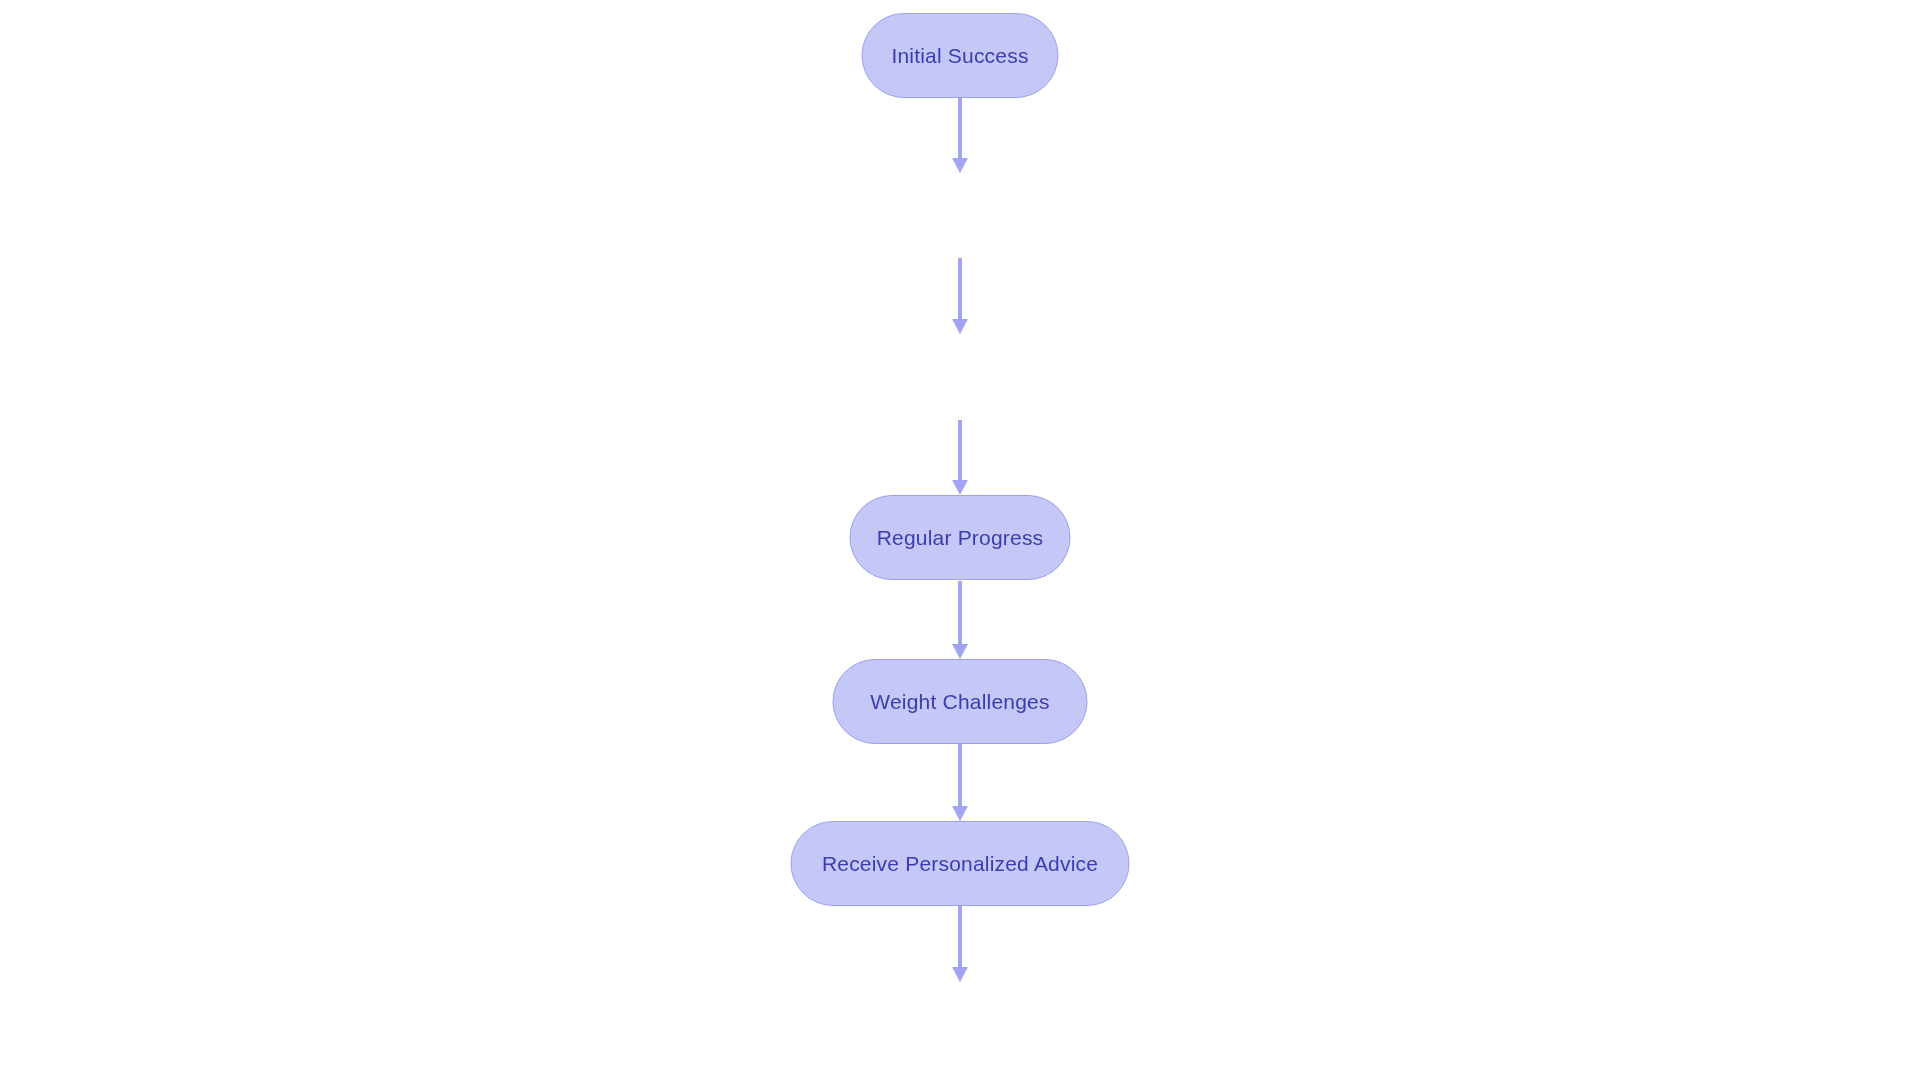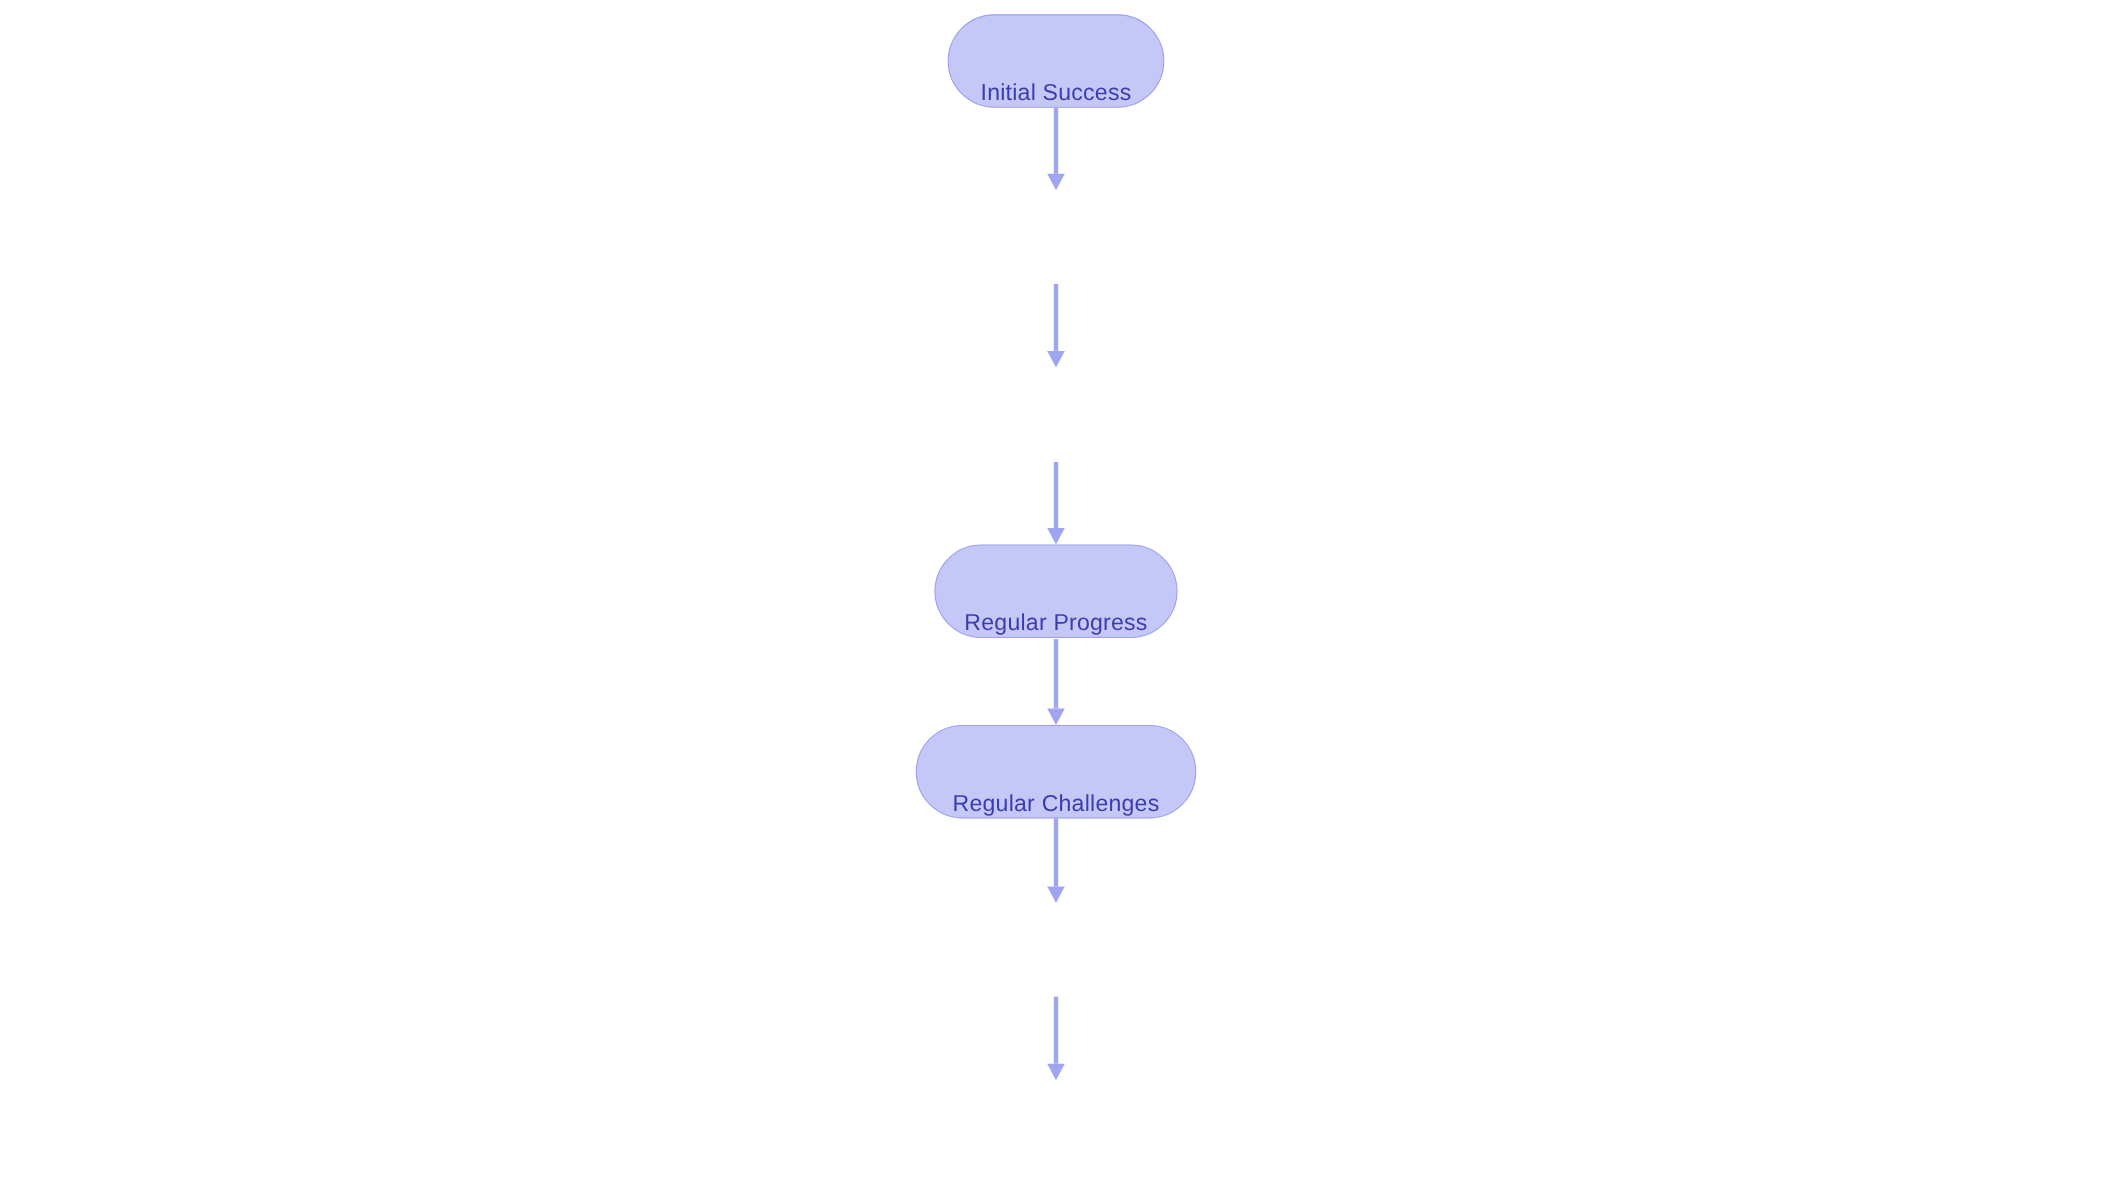--- a/index.html
+++ b/index.html
@@ -18,21 +18,21 @@
   .flow-node {
     position: absolute;
     left: 50%;
     transform: translateX(-50%);
     height: 85px;
     border-radius: 42.5px;
     background: var(--node_fill, #c5c8f7);
     border: 1.5px solid var(--node_border, #9aa0ef);
     box-sizing: border-box;
     display: flex;
-    align-items: flex-end;
+    align-items: center;
     justify-content: center;
   }
   .node-label {
     color: var(--node_text, #3a3db0);
     font-size: 21px;
     letter-spacing: 0.2px;
     white-space: nowrap;
   }
   .connector {
     position: absolute;
@@ -85,28 +85,31 @@
   <div class="flow-node" style="top:495px; width:221px">
     <span class="node-label">Regular Progress</span>
   </div>
 
   <div class="connector" style="top:581px; height:78px">
     <div class="arrow-line"></div>
     <div class="arrow-head"></div>
   </div>
 
   <div class="flow-node" style="top:659px; width:255px">
-    <span class="node-label">Regular Challenges</span>
+    <span class="node-label">Weight Challenges</span>
   </div>
 
   <div class="connector" style="top:744px; height:77px">
     <div class="arrow-line"></div>
     <div class="arrow-head"></div>
   </div>
 
+  <div class="flow-node" style="top:821px; width:339px">
+    <span class="node-label">Receive Personalized Advice</span>
+  </div>
 
   <div class="connector" style="top:906px; height:76px">
     <div class="arrow-line"></div>
     <div class="arrow-head"></div>
   </div>
 
 
 </div>
 
 </body></html>

